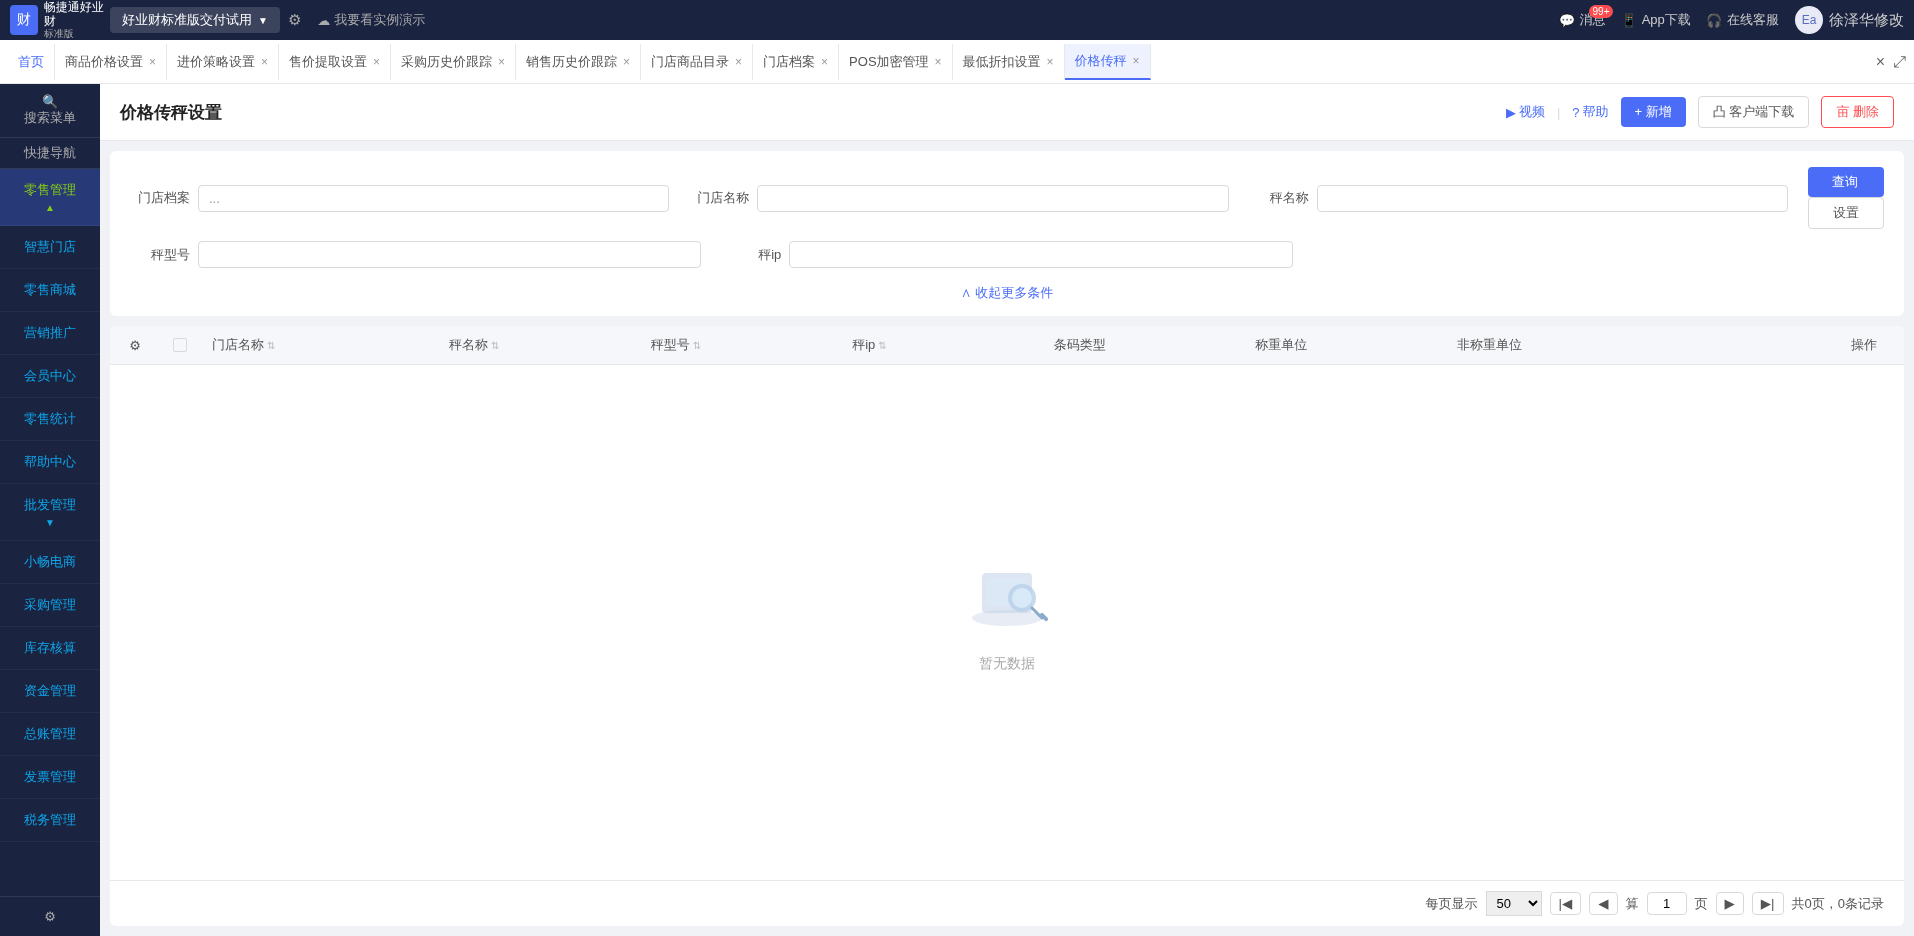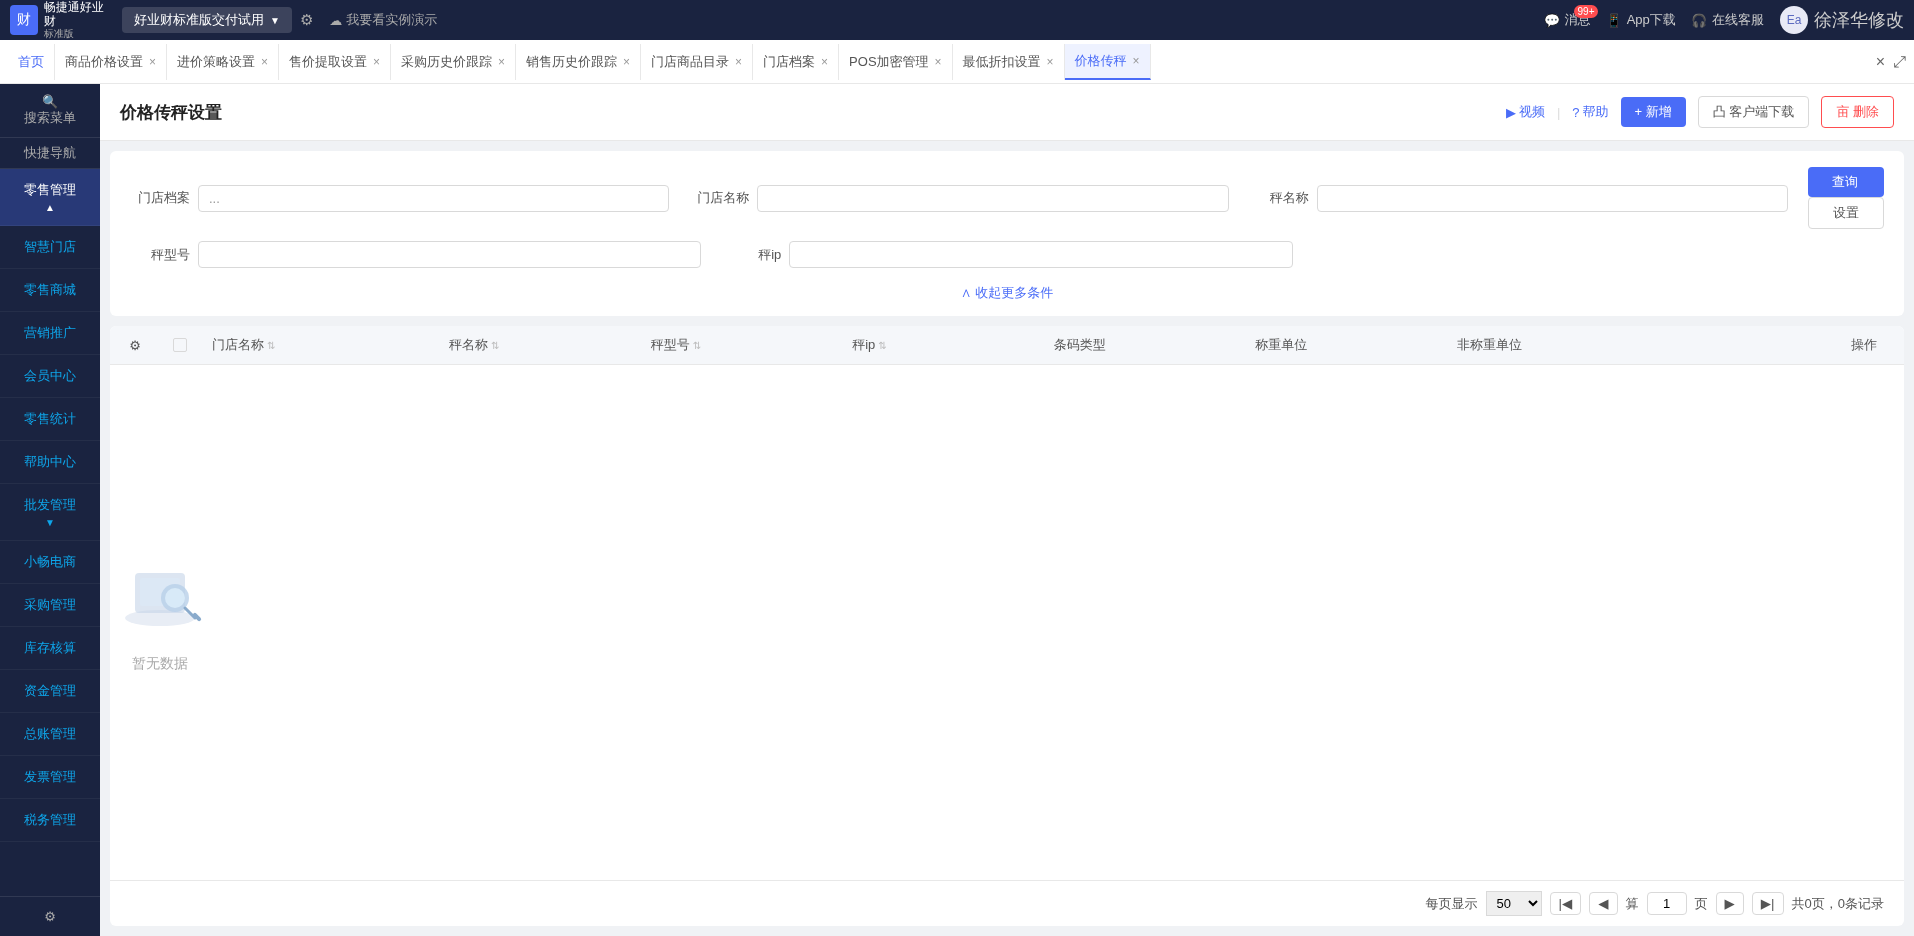--- a/index.html
+++ b/index.html
@@ -3,48 +3,48 @@
   <meta charset="utf-8">
   <style>
     * { box-sizing: border-box; margin: 0; padding: 0; }
     body { font-family: 'Microsoft YaHei', Arial, sans-serif; font-size: 13px; background: #f0f2f5; color: #333; display: flex; flex-direction: column; height: 936px; overflow: hidden; }
 
     
     .top-bar { background: #1a2340; height: 40px; display: flex; align-items: center; padding: 0 10px; flex-shrink: 0; }
     .logo-area { display: flex; align-items: center; gap: 6px; color: #fff; font-size: 13px; width: 100px; }
     .logo-icon { width: 30px; height: 30px; background: #4a6cf7; border-radius: 4px; display: flex; align-items: center; justify-content: center; color: #fff; font-size: 14px; }
     .app-selector { flex: 1; display: flex; align-items: center; }
-    .app-select-btn { background: rgba(255,255,255,0.15); border: none; color: #fff; padding: 4px 12px; border-radius: 4px; cursor: pointer; display: flex; align-items: center; gap: 6px; font-size: 13px; margin-left: 12px; }
+    .app-select-btn { background: rgba(255,255,255,0.15); border: none; color: #fff; padding: 4px 12px; border-radius: 4px; cursor: pointer; display: flex; align-items: center; gap: 6px; font-size: 13px; }
     .app-select-btn .arrow { font-size: 10px; }
     .gear-btn { background: none; border: none; color: #aaa; cursor: pointer; margin-left: 8px; font-size: 15px; }
     .demo-link { color: #aaa; font-size: 13px; margin-left: 16px; cursor: pointer; display: flex; align-items: center; gap: 4px; }
     .top-right { display: flex; align-items: center; gap: 16px; margin-left: auto; }
     .top-right-item { color: #ccc; cursor: pointer; display: flex; align-items: center; gap: 4px; font-size: 13px; position: relative; }
     .badge { background: #ff4d4f; color: #fff; font-size: 10px; padding: 1px 4px; border-radius: 8px; position: absolute; top: -6px; right: -8px; }
     .user-avatar { background: #e8eaf6; border-radius: 50%; width: 28px; height: 28px; display: flex; align-items: center; justify-content: center; color: #5c6bc0; font-size: 12px; }
-    .user-name { color: #ccc; font-size: 18px; }
+    .user-name { color: #ccc; font-size: 15px; }
 
     
     .tab-bar { background: #fff; border-bottom: 1px solid #e8e8e8; height: 44px; display: flex; align-items: center; padding: 0 8px; flex-shrink: 0; overflow: hidden; }
     .tab { display: flex; align-items: center; padding: 0 10px; height: 36px; border-right: 1px solid #e8e8e8; cursor: pointer; font-size: 13px; color: #555; white-space: nowrap; flex-shrink: 0; }
     .tab.home { color: #4a6cf7; font-weight: 500; }
     .tab.active { background: #eef2ff; color: #4a6cf7; border-bottom: 2px solid #4a6cf7; }
     .tab .close-btn { margin-left: 6px; color: #999; font-size: 12px; cursor: pointer; }
     .tab-close-all { margin-left: auto; display: flex; align-items: center; gap: 8px; }
     .tab-close-all button { background: none; border: none; cursor: pointer; color: #666; font-size: 16px; }
 
     
     .main-layout { display: flex; flex: 1; overflow: hidden; }
 
     
     .sidebar { width: 100px; background: #1a2340; flex-shrink: 0; display: flex; flex-direction: column; overflow-y: auto; }
     .sidebar-search { padding: 10px 8px; color: #aaa; font-size: 13px; text-align: center; cursor: pointer; border-bottom: 1px solid rgba(255,255,255,0.1); }
     .sidebar-nav { padding: 6px 8px; color: #aaa; font-size: 13px; text-align: center; cursor: pointer; border-bottom: 1px solid rgba(255,255,255,0.1); }
     .sidebar-section { color: #0ea5e9; font-size: 13px; text-align: center; padding: 12px 4px; cursor: pointer; display: flex; flex-direction: column; align-items: center; gap: 3px; border-bottom: 1px solid rgba(255,255,255,0.05); }
-    .sidebar-section.active { color: #ffffff; background: rgba(74,108,247,0.3); }
+    .sidebar-section.active { color: #84cc16; background: rgba(74,108,247,0.3); }
     .sidebar-section .arrow { font-size: 10px; }
     .sidebar-bottom { margin-top: auto; padding: 12px 8px; color: #aaa; text-align: center; cursor: pointer; border-top: 1px solid rgba(255,255,255,0.1); }
 
     
     .content { flex: 1; display: flex; flex-direction: column; overflow: hidden; background: #f0f2f5; }
 
     
     .page-header { background: #fff; padding: 12px 20px; display: flex; align-items: center; justify-content: space-between; border-bottom: 1px solid #e8e8e8; flex-shrink: 0; }
     .page-title { font-size: 17px; font-weight: 600; color: #222; }
     .header-actions { display: flex; align-items: center; gap: 12px; }
@@ -71,21 +71,21 @@
     .th-settings { width: 50px; justify-content: center; }
     .th-checkbox { width: 40px; justify-content: center; }
     .th-store { flex: 1.2; }
     .th-name { flex: 1; }
     .th-model { flex: 1; }
     .th-ip { flex: 1; }
     .th-barcode { flex: 1; }
     .th-weight { flex: 1; }
     .th-nonweight { flex: 2; }
     .th-ops { width: 80px; justify-content: center; }
-    .table-body { flex: 1; display: flex; flex-direction: column; align-items: flex-start; justify-content: center; }
+    .table-body { flex: 1; display: flex; flex-direction: column; align-items: center; justify-content: center; }
     .empty-state { display: flex; flex-direction: column; align-items: center; gap: 12px; color: #aaa; font-size: 14px; }
     .empty-icon { width: 100px; height: 100px; position: relative; }
     .empty-icon svg { width: 100%; height: 100%; }
 
     
     .pagination { padding: 10px 20px; border-top: 1px solid #e8e8e8; display: flex; align-items: center; justify-content: flex-end; gap: 8px; font-size: 13px; color: #555; flex-shrink: 0; margin-top: 29px; }
     .page-size-select { border: 1px solid #d9d9d9; border-radius: 0; padding: 3px 6px; font-size: 13px; cursor: pointer; }
     .page-btn { border: 1px solid #d9d9d9; background: #fff; border-radius: 4px; padding: 3px 8px; cursor: pointer; color: #555; }
     .page-btn:disabled { color: #ccc; cursor: not-allowed; }
     .page-input { border: 1px solid #d9d9d9; border-radius: 4px; padding: 3px 6px; width: 40px; text-align: center; font-size: 13px; }

